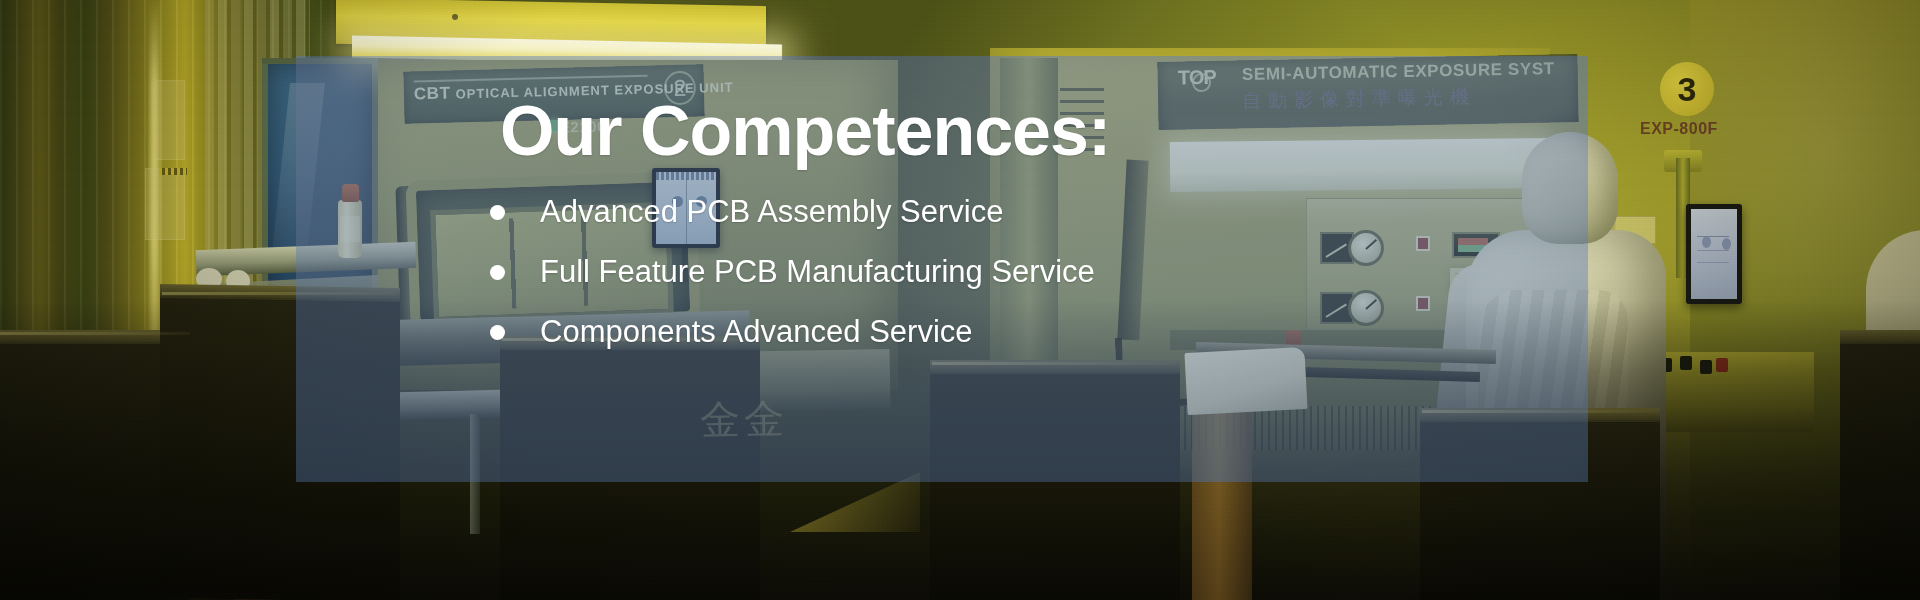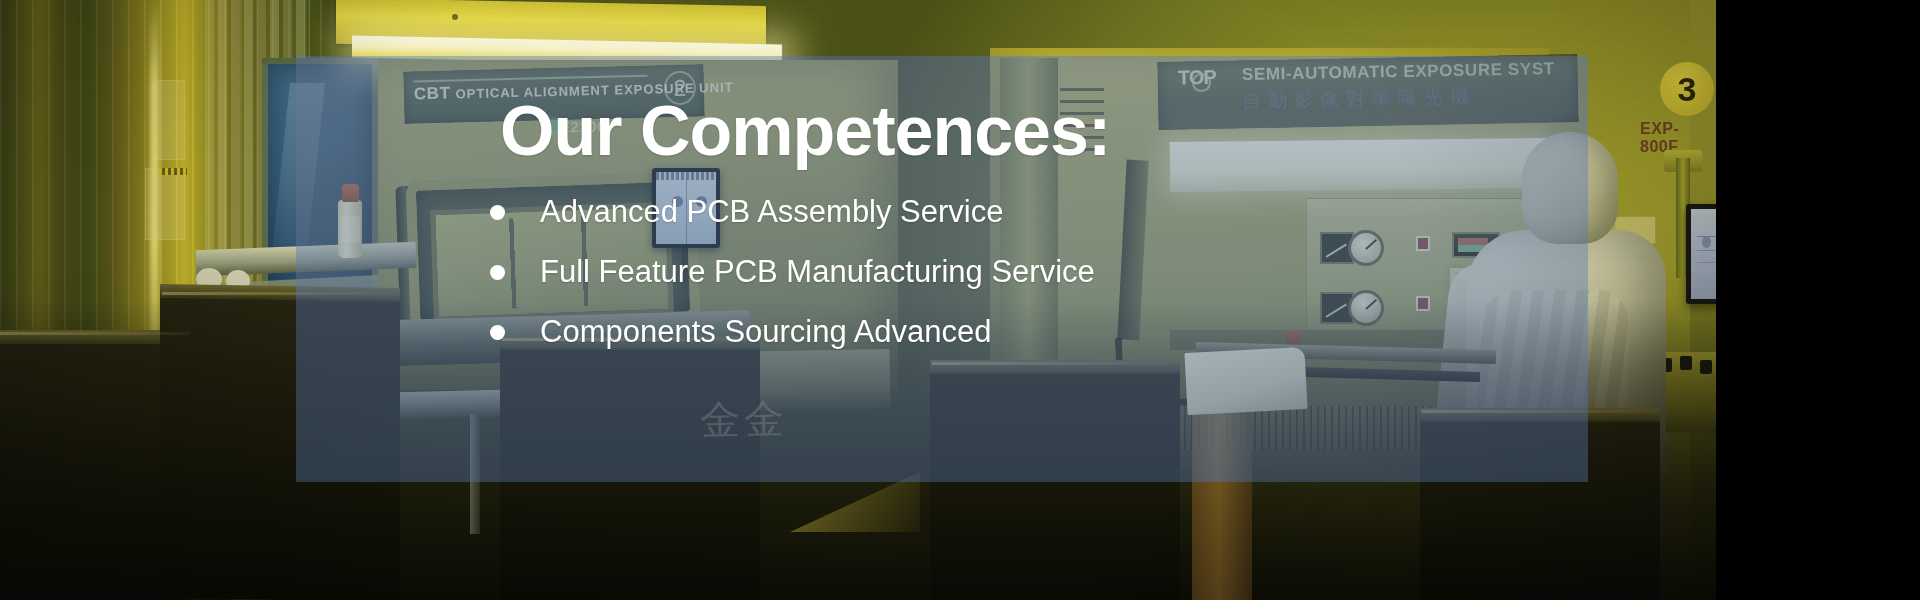--- a/index.html
+++ b/index.html
@@ -4,21 +4,21 @@
 <style>
   * { margin:0; padding:0; box-sizing:border-box; }
   html,body{ background:#000; }
   body{
     font-family:"Liberation Sans", sans-serif;
     -webkit-font-smoothing:antialiased;
   }
 
   .banner{
     position:relative;
-    width:1716px;
+    width:1920px;
     height:600px;
     overflow:hidden;
     background:#6b6a20;
   }
 
   
   .photo{ position:absolute; inset:0; overflow:hidden; }
 
   
   .wall-base{
@@ -740,19 +740,19 @@
         <li>
           <span class="dot"></span>
           <span>Advanced PCB Assembly Service</span>
         </li>
         <li>
           <span class="dot"></span>
           <span>Full Feature PCB Manufacturing Service</span>
         </li>
         <li>
           <span class="dot"></span>
-          <span>Components Sourcing Advanced</span>
+          <span>Components Advanced Service</span>
         </li>
       </ul>
     </div>
   </div>
 
 </div>
 
 </body></html>

